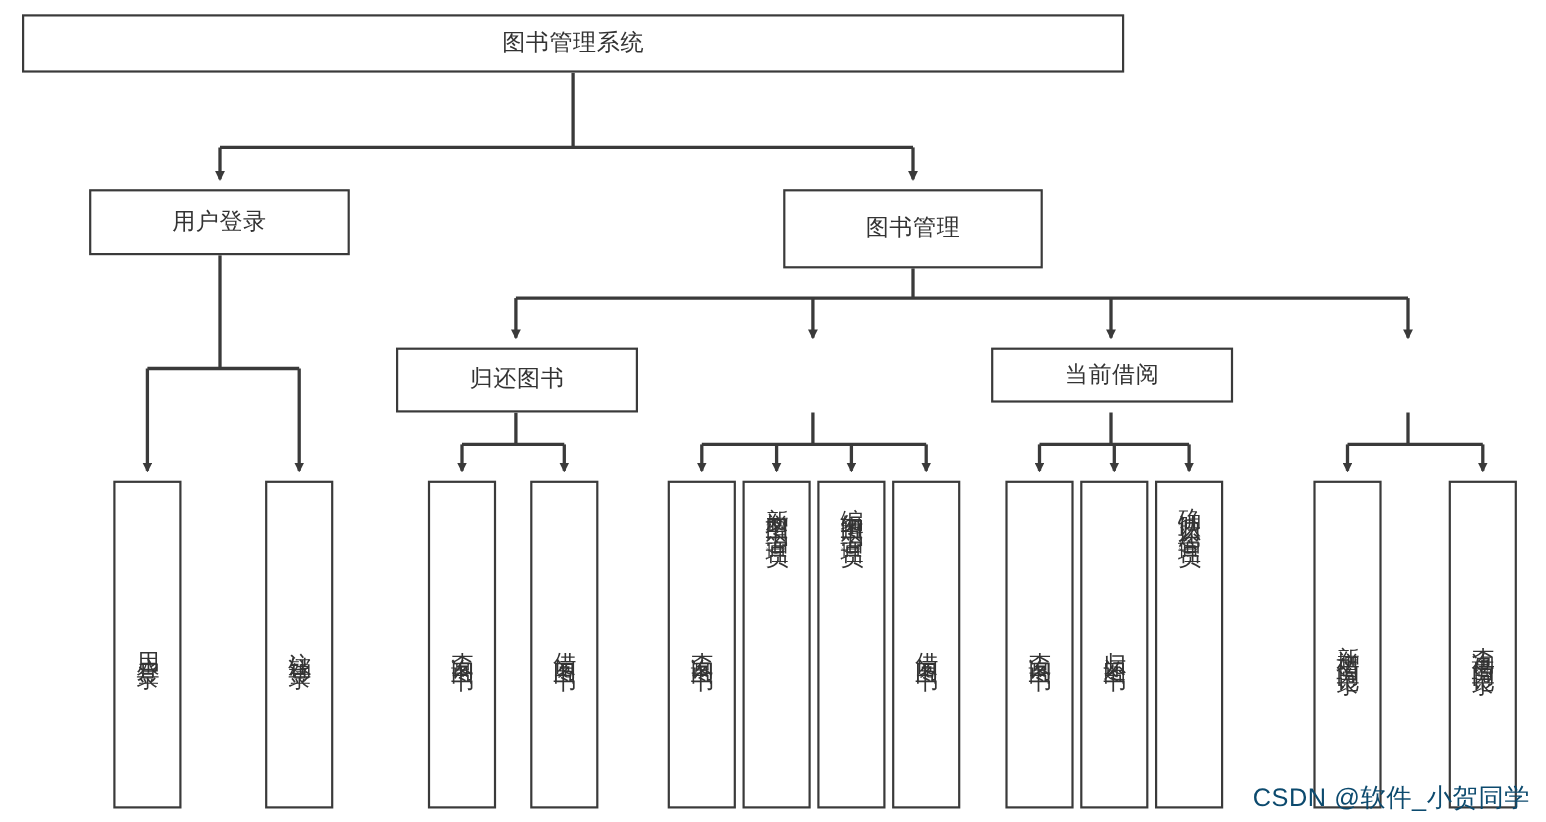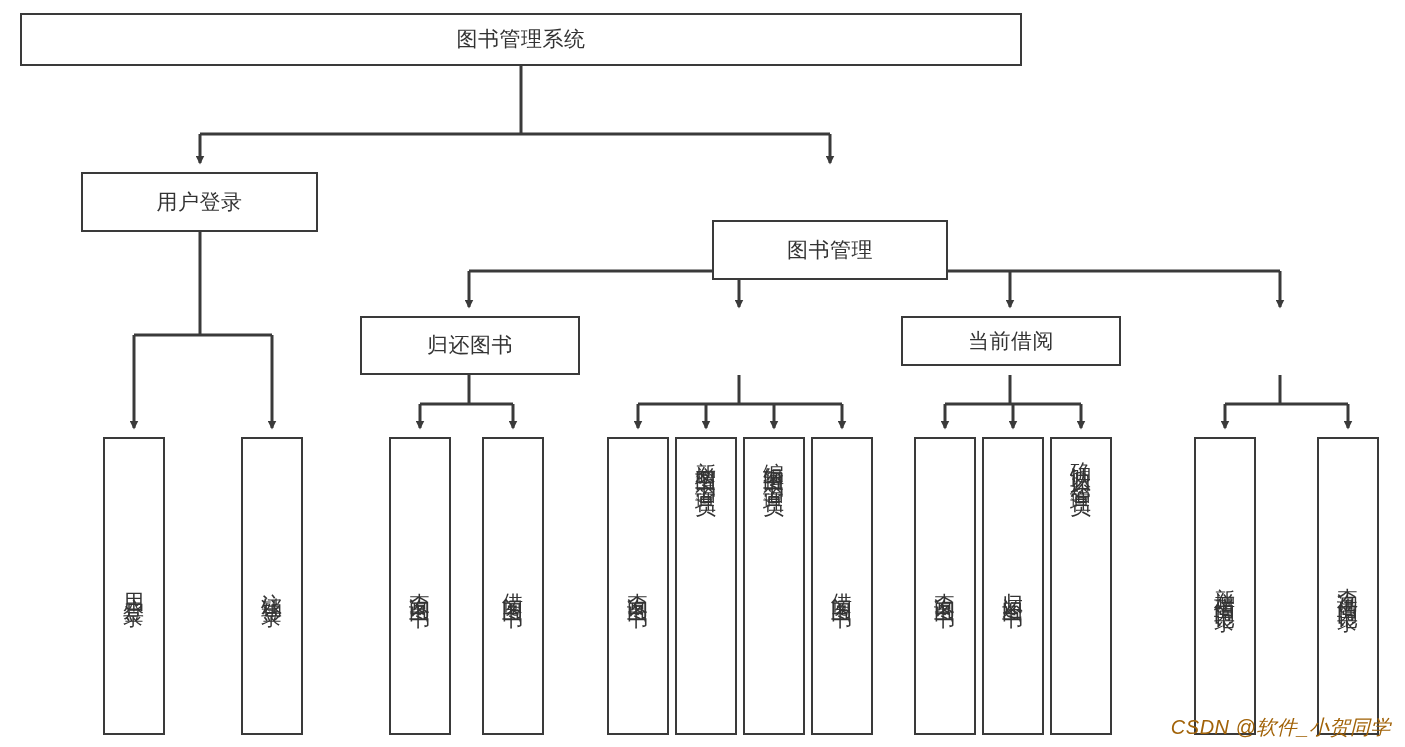--- a/index.html
+++ b/index.html
@@ -65,26 +65,25 @@
     line-height: 1;
   }
   .node.vert.centered {
     align-items: center;
     padding-top: 0;
   }
   #watermark {
     position: absolute;
     right: 14px;
     bottom: 6px;
-    font-size: 20px;
-    color: #a16207;
+    font-size: 23px;
+    color: #0c4a6e;
     letter-spacing: 0.5px;
     z-index: 5;
     white-space: nowrap;
-    font-style: italic;
   }
 </style>
 </head>
 <body>
 
 <div id="diagram-canvas">
 
   <svg id="connector-layer" viewBox="0 0 1405 747" width="1405" height="747">
     <defs>
       <marker id="arrowhead" markerWidth="9" markerHeight="9" refX="7.5" refY="4.5" orient="auto" markerUnits="userSpaceOnUse">
@@ -135,21 +134,21 @@
     </g>
   </svg>
 
   <div class="node horiz" id="node-root" style="left:20px; top:13px; width:1002px; height:53px;">
     <span class="node-label">图书管理系统</span>
   </div>
 
   <div class="node horiz" style="left:81px; top:172px; width:237px; height:60px;">
     <span class="node-label">用户登录</span>
   </div>
-  <div class="node horiz" style="left:712px; top:172px; width:236px; height:60px;margin-top:48px;">
+  <div class="node horiz" style="left:712px; top:172px; width:236px; height:72px;">
     <span class="node-label">图书管理</span>
   </div>
 
   <div class="node horiz" style="left:360px; top:316px; width:220px; height:59px;">
     <span class="node-label">归还图书</span>
   </div>
   <div class="node horiz" style="left:901px; top:316px; width:220px; height:50px;">
     <span class="node-label">当前借阅</span>
   </div>
 

